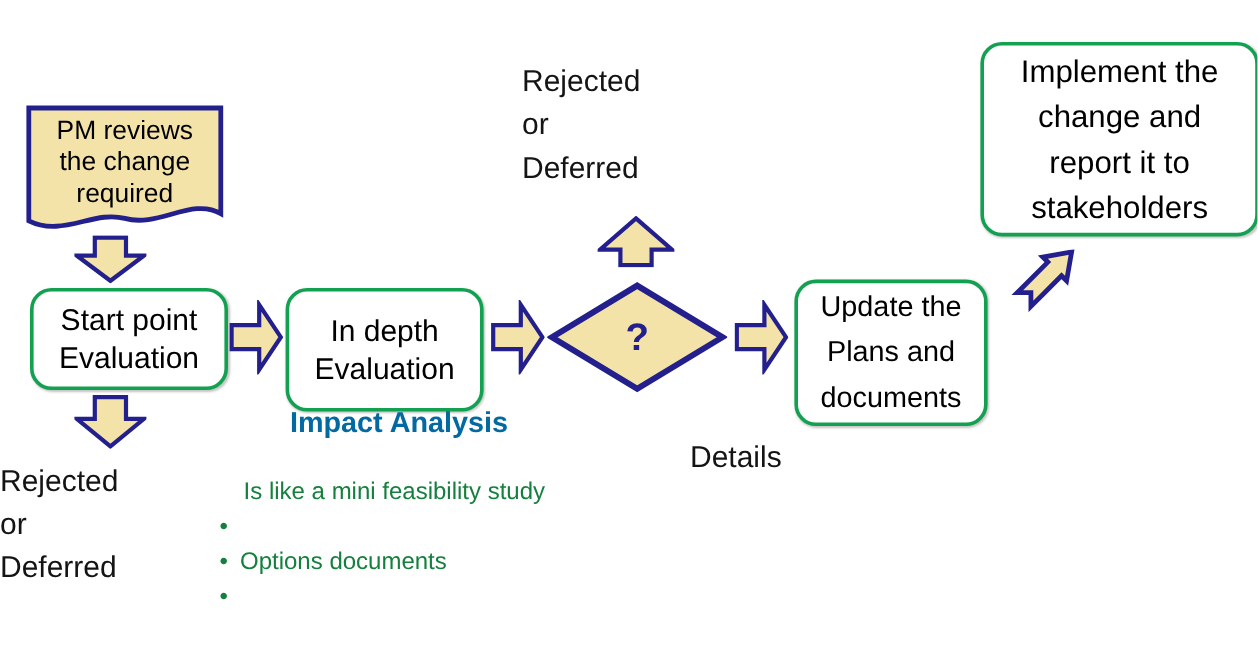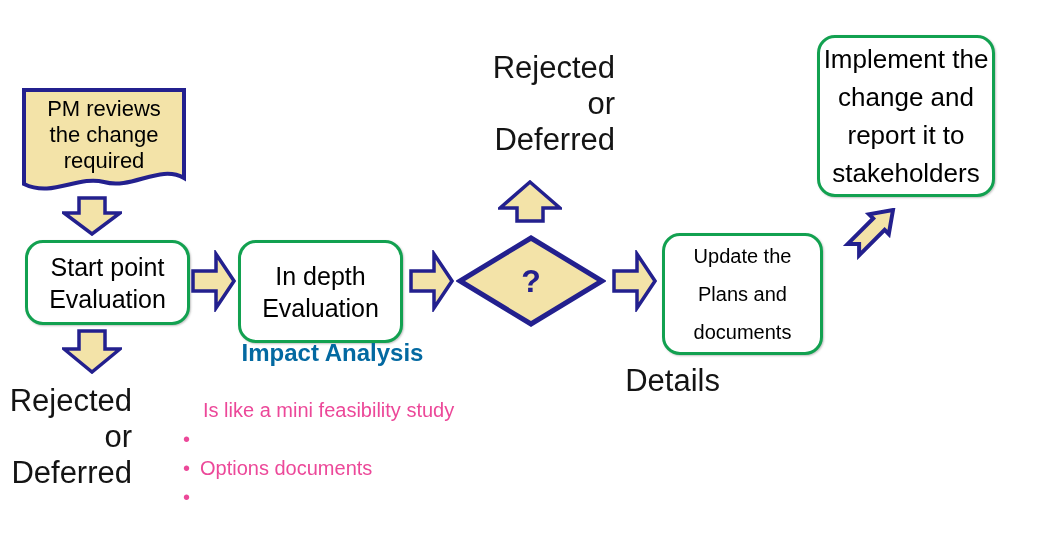--- a/index.html
+++ b/index.html
@@ -15,34 +15,34 @@
   }
   .abs{position:absolute;}
   .process{
     position:absolute;box-sizing:border-box;background:#ffffff;
     border:3px solid var(--process-border);border-radius:18px;
     display:flex;align-items:center;justify-content:center;text-align:center;
     box-shadow:1px 1px 2px rgba(120,120,120,0.45);
   }
   .process .lbl{white-space:pre-line;}
   .box-sm{font-size:25px;line-height:32px;}
-  .box-md{font-size:20px;line-height:38px;}
+  .box-md{font-size:24px;line-height:38px;}
   .box-lg{font-size:26px;line-height:38px;}
   .doc-label{
     position:absolute;left:0;top:10px;width:100%;text-align:center;
     font-size:22px;line-height:26px;white-space:pre-line;
   }
   .flow-label{
-    position:absolute;text-align:right;font-size:31px;line-height:36px;
+    position:absolute;text-align:left;font-size:25px;line-height:36px;
     white-space:pre-line;color:#141414;
   }
   .impact-title{
     position:absolute;text-align:center;font-weight:bold;font-size:24px;color:#0369a1;
   }
-  .impact-notes{position:absolute;font-size:20px;line-height:29px;color:#ec4899;}
+  .impact-notes{position:absolute;font-size:20px;line-height:29px;color:#15803d;}
   .impact-notes .intro{padding-left:20px;}
   .impact-notes ul{list-style:none;margin:0;padding:0;}
   .impact-notes li{display:flex;}
   .impact-notes .bullet{width:17px;flex:0 0 17px;}
   .impact-notes .btext{max-width:245px;}
   .qmark{
     position:absolute;left:0;top:0;width:100%;height:100%;
     display:flex;align-items:center;justify-content:center;
     font-size:32px;font-weight:bold;color:var(--shape-border);
   }
@@ -119,21 +119,21 @@
 Plans and
 documents</span>
   </div>
 
   <div class="abs" style="left:835px;top:208px">
     <svg width="62" height="52" viewBox="0 0 62 52">
       <polygon class="tan" style="stroke-width:4;stroke-linejoin:miter;" points="58,2 53.8,26 49.6,21.8 24.1,47.3 24.1,35.9 12.7,35.9 38.2,10.4 34,6.2"></polygon>
     </svg>
   </div>
 
-  <div class="process box-lg" style="left:817px;top:35px;width:178px;height:162px">
+  <div class="process box-lg" style="left:817px;top:35px;width:232px;height:162px">
     <span class="lbl">Implement the
 change and
 report it to
 stakeholders</span>
   </div>
 
   <div class="flow-label" style="left:575px;top:363px;width:145px;">Details</div>
 
   <div class="abs" style="left:62px;top:329px">
     <svg width="60" height="45" viewBox="0 0 60 45">

